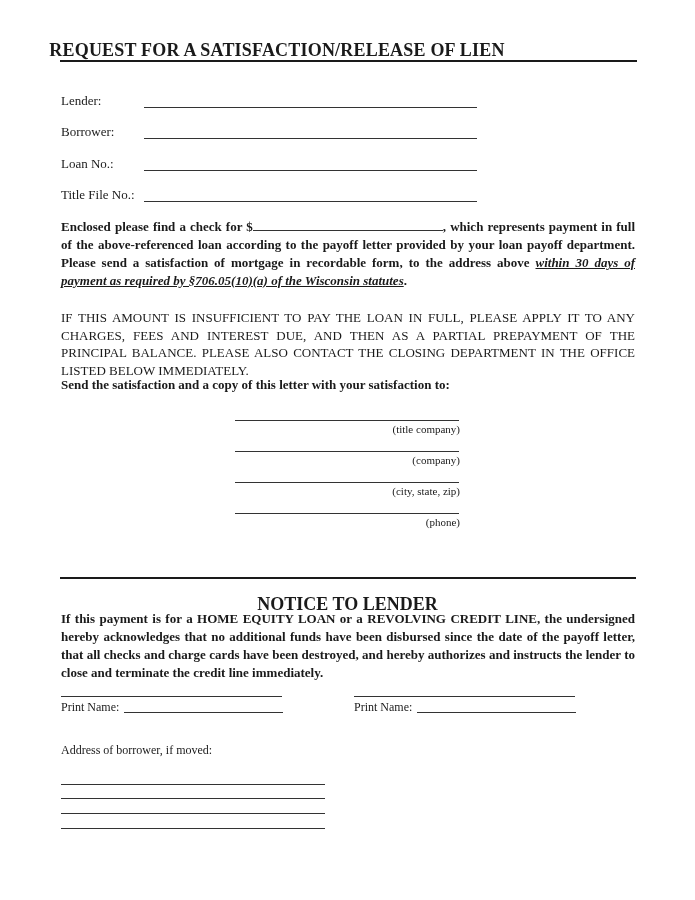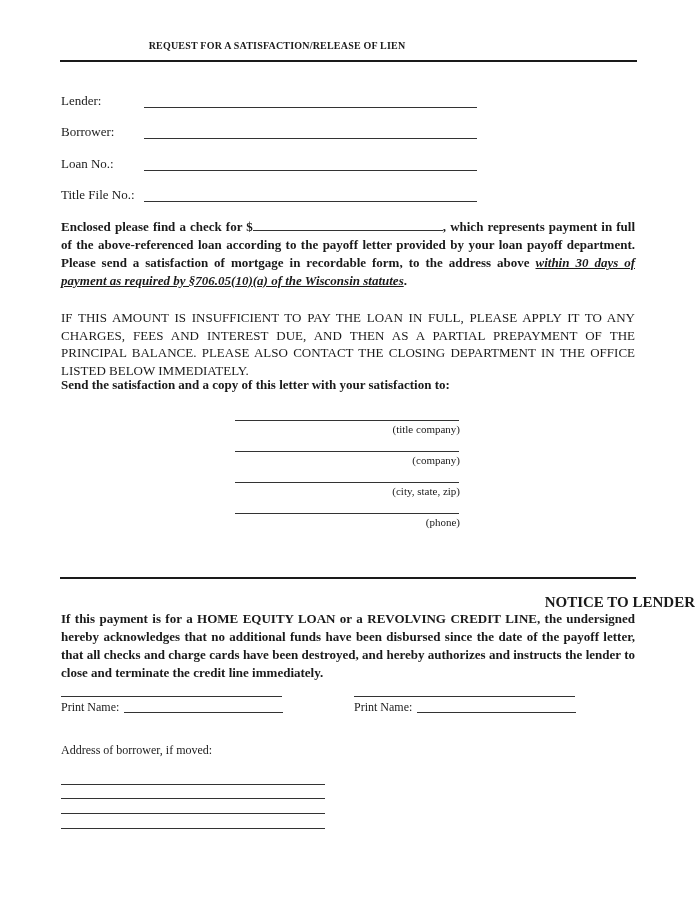--- a/index.html
+++ b/index.html
@@ -1,28 +1,28 @@
 <!DOCTYPE html>
 <html><head>
 <meta charset="utf-8">
 <style>
   html, body { margin: 0; padding: 0; background: #ffffff; }
   body { width: 695px; height: 900px; position: relative; overflow: hidden;
          font-family: "Liberation Serif", "DejaVu Serif", serif; color: #1a1a1a; font-size: 13px; }
   .abs { position: absolute; }
-  .title { left: 0; width: 554px; top: 40px; text-align: center; font-weight: bold; font-size: 10px; letter-spacing: 0.2px; }
+  .title { left: 0; width: 554px; top: 40px; text-align: center; font-weight: bold; font-size: 18px; letter-spacing: 0.2px; }
   .rule { height: 2px; background: #1a1a1a; }
   .field-label { left: 61px; font-size: 13px; }
   .blank { border-bottom: 1px solid #333; height: 0; }
   .para { left: 61px; width: 574px; text-align: justify; line-height: 18px; font-size: 13px; font-weight: bold; }
   .para .blank-inline { display: inline-block; width: 190px; border-bottom: 1px solid #333; height: 12px; vertical-align: baseline; }
   .ital-u { font-style: italic; text-decoration: underline; }
   .caps { left: 61px; width: 574px; text-align: justify; line-height: 17.5px; font-size: 13px; margin-top: 16px; }
   .caption { left: 234px; width: 226px; text-align: right; font-size: 11px; }
-  .notice-title { left: 0; width: 695px; text-align: right; font-weight: bold; font-size: 15px; }
+  .notice-title { left: 0; width: 695px; text-align: center; font-weight: bold; font-size: 18px; }
   .small { font-size: 12px; }
 </style>
 </head>
 <body>
 
 <div class="abs title">REQUEST FOR A SATISFACTION/RELEASE OF LIEN</div>
 <div class="abs rule" style="left:60px; top:60px; width:577px;"></div>
 
 <div class="abs field-label" style="top:93px;">Lender:</div>
 <div class="abs blank" style="left:144px; width:333px; top:107px;"></div>

